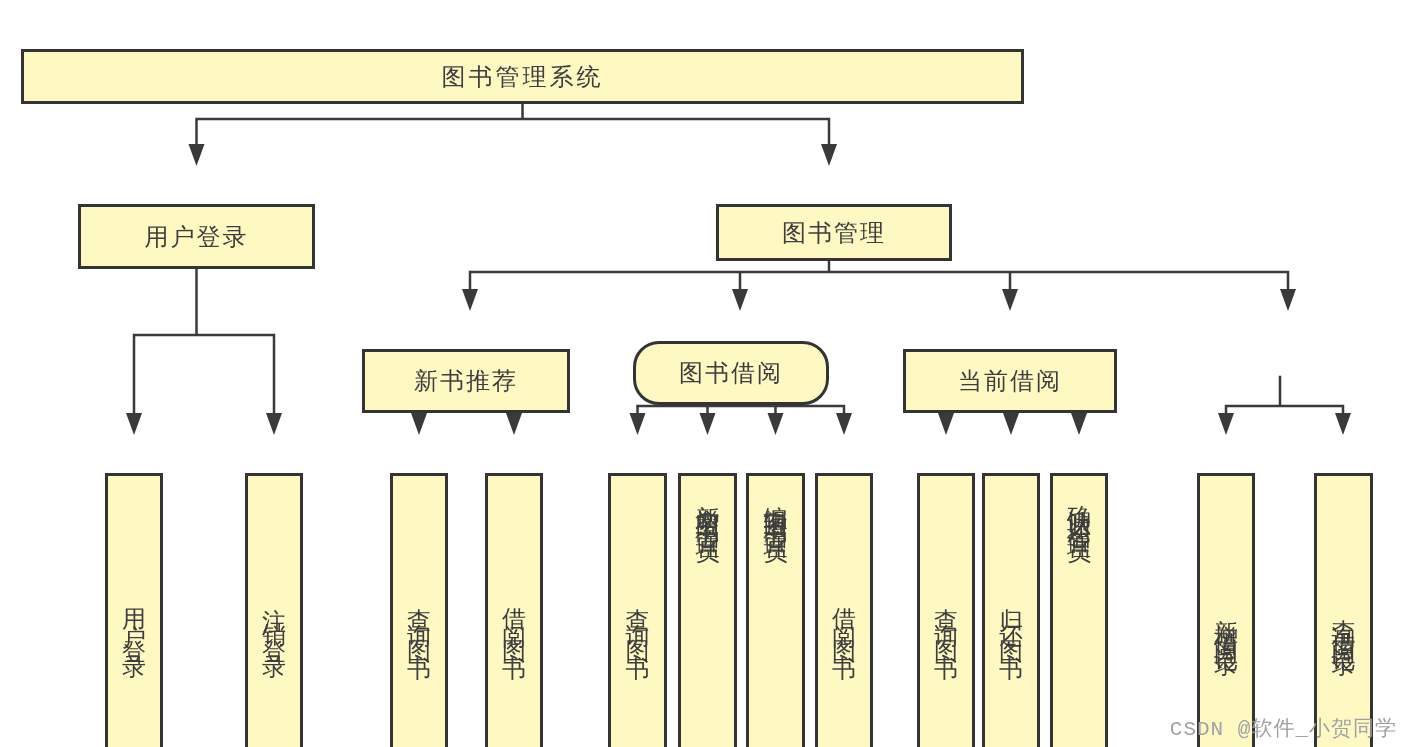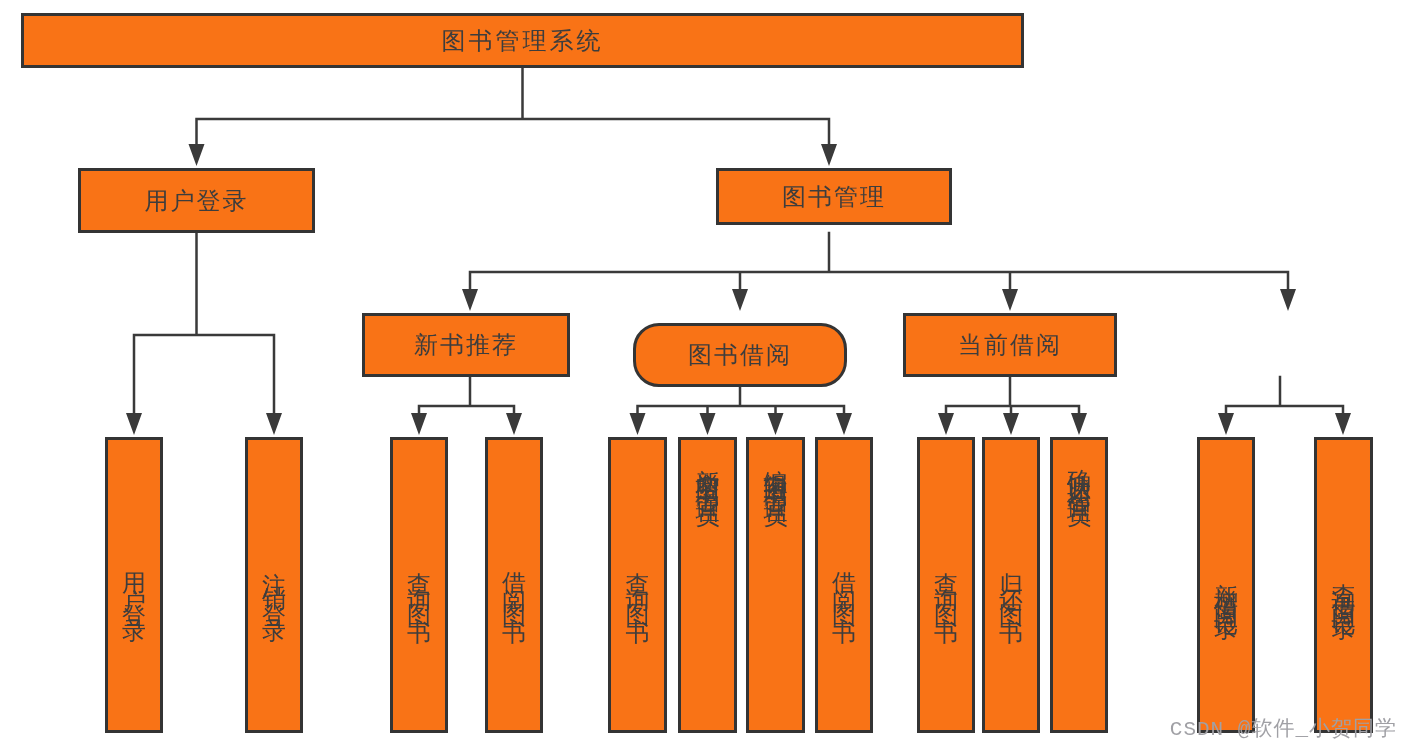--- a/index.html
+++ b/index.html
@@ -2,24 +2,24 @@
 <html><head>
 <meta charset="utf-8">
 <style>
   html,body{margin:0;padding:0;background:#ffffff;}
   .stage{
     position:relative;width:1405px;height:747px;background:#ffffff;
     font-family:"Liberation Sans","DejaVu Sans",sans-serif;overflow:hidden;
   }
   svg.connectors{position:absolute;left:0;top:0;width:1405px;height:747px;}
   .box{
-    position:absolute;box-sizing:border-box;background:#f97316;
+    position:absolute;box-sizing:border-box;background:#fef9c3;
     border:3px solid #343434;color:#3d3d3d;
     display:flex;align-items:center;justify-content:center;
-    font-size:24px;letter-spacing:2px;white-space:nowrap;line-height:1;
+    font-size:24px;letter-spacing:2px;white-space:nowrap;line-height:1;margin-top:36px;
   }
   .hbox{font-size:24px;}
   .root{letter-spacing:3px;}
   .vbox span{
     writing-mode:vertical-rl;text-orientation:mixed;
     display:block;line-height:1;
   }
   .v4 span{letter-spacing:16px;}
   .v6 span{letter-spacing:7px;}
   .v9 span{letter-spacing:5px;}
@@ -73,21 +73,21 @@
                M1343 435 L1335 413 L1351 413 Z"></path>
     </g>
   </svg>
 
   <div class="box hbox root" style="left:21px;top:13px;width:1003px;height:55px;">图书管理系统</div>
 
   <div class="box hbox" style="left:78px;top:168px;width:237px;height:65px;">用户登录</div>
   <div class="box hbox" style="left:716px;top:168px;width:236px;height:57px;">图书管理</div>
 
   <div class="box hbox" style="left:362px;top:313px;width:208px;height:64px;">新书推荐</div>
-  <div class="box hbox" style="left:633px;top:323px;width:214px;height:64px;border-radius:26px;">图书借阅</div>
+  <div class="box hbox" style="left:633px;top:305px;width:196px;height:64px;border-radius:26px;">图书借阅</div>
   <div class="box hbox" style="left:903px;top:313px;width:214px;height:64px;">当前借阅</div>
 
   <div class="box vbox v4" style="left:105px;top:437px;width:58px;height:296px;">
     <span>用户登录</span>
   </div>
   <div class="box vbox v4" style="left:245px;top:437px;width:58px;height:296px;">
     <span>注销登录</span>
   </div>
 
   <div class="box vbox v4" style="left:390px;top:437px;width:58px;height:296px;">

